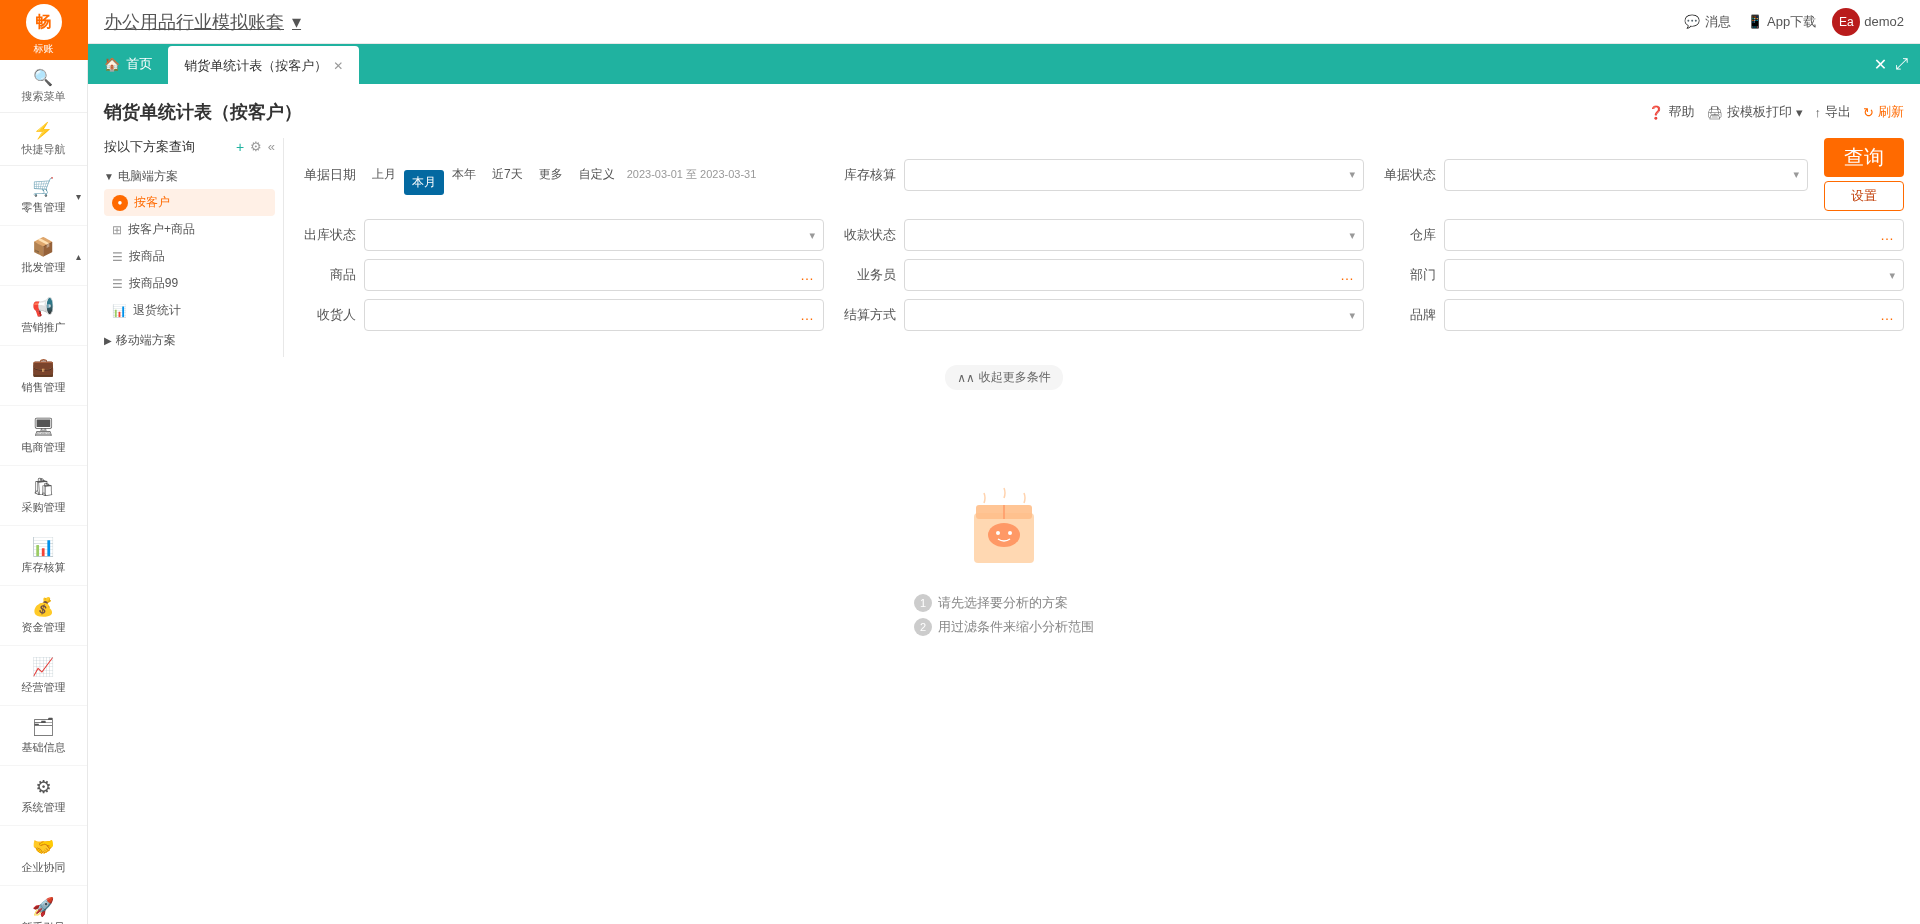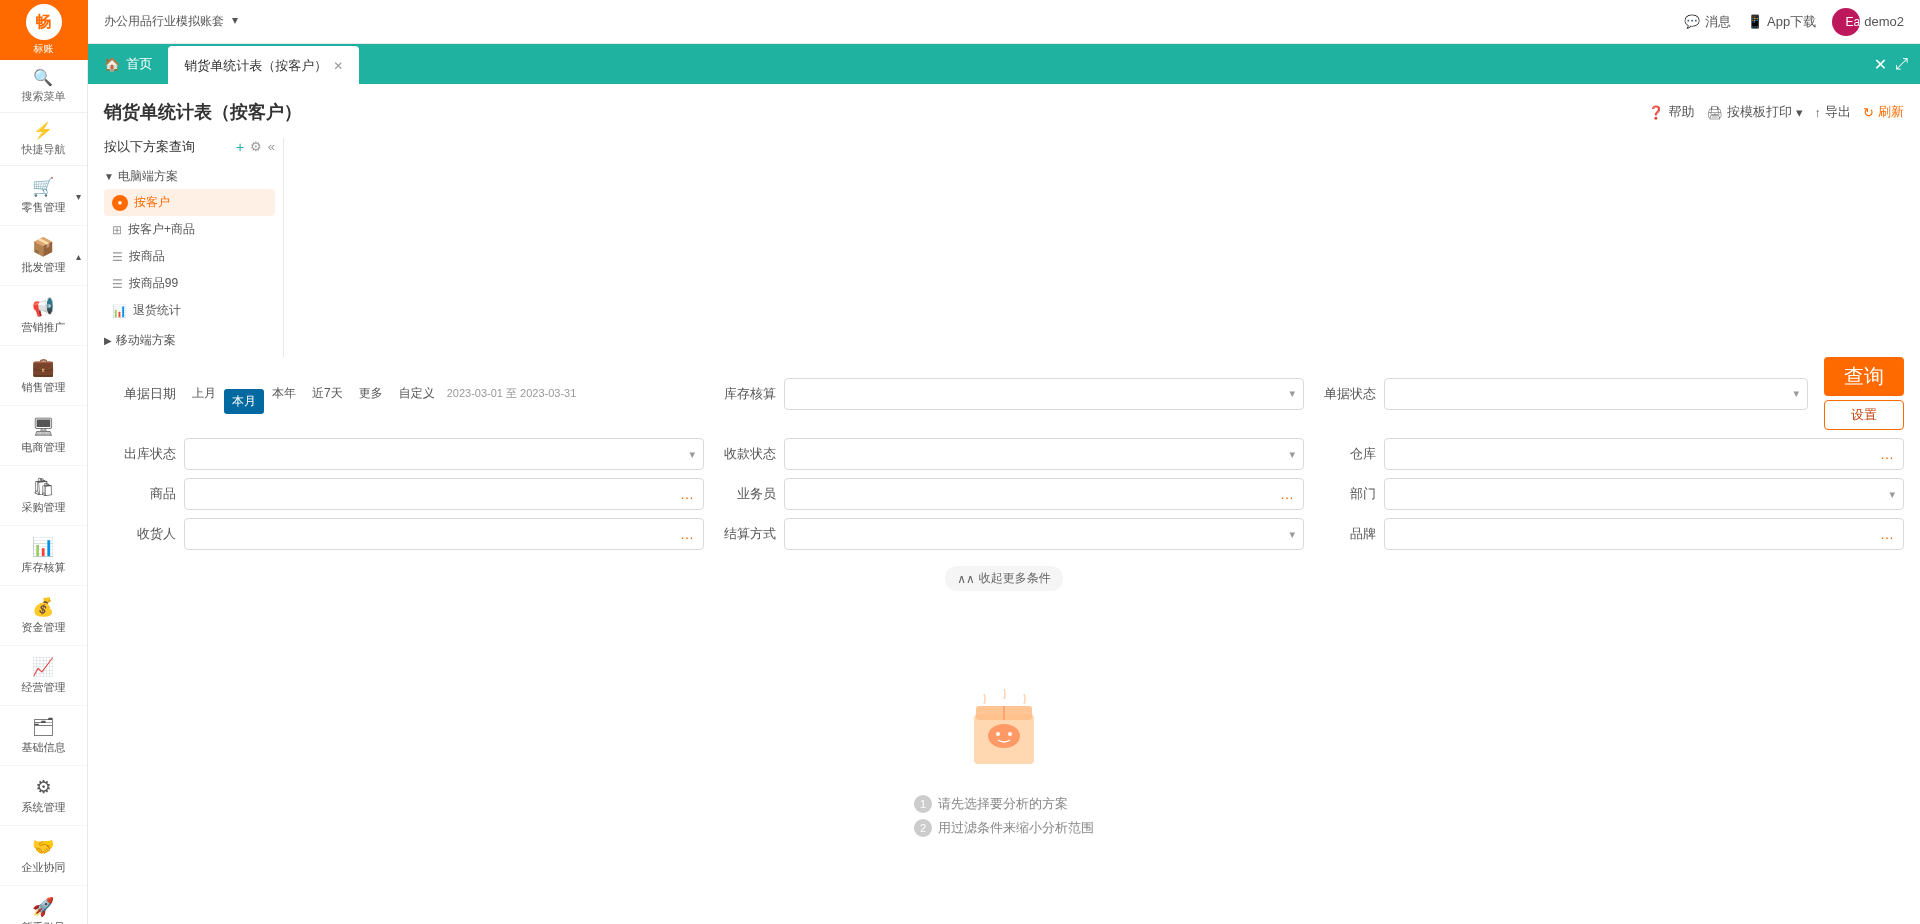--- a/index.html
+++ b/index.html
@@ -16,24 +16,24 @@
     .sidebar-nav { width: 100%; display: flex; flex-direction: column; align-items: center; overflow-y: auto; flex: 1; }
     .sidebar-nav-item { width: 100%; display: flex; flex-direction: column; align-items: center; justify-content: center; padding: 10px 4px; cursor: pointer; font-size: 11px; color: #555; border-bottom: 1px solid #f5f5f5; position: relative; }
     .sidebar-nav-item .nav-icon { font-size: 18px; margin-bottom: 2px; }
     .sidebar-nav-item .arrow { position: absolute; right: 6px; top: 50%; transform: translateY(-50%); font-size: 10px; }
 
     
     .main { flex: 1; display: flex; flex-direction: column; overflow: hidden; }
 
     
     .top-header { height: 44px; background: #fff; display: flex; align-items: center; justify-content: space-between; padding: 0 16px; border-bottom: 1px solid #e8e8e8; flex-shrink: 0; }
-    .top-header-left { display: flex; gap: 8px; font-size: 12px; color: #555; }
+    .top-header-left { display: flex; align-items: center; gap: 8px; font-size: 18px; color: #555; text-decoration: underline; }
     .top-header-right { display: flex; align-items: center; gap: 16px; font-size: 13px; color: #555; }
     .top-header-right .header-btn { display: flex; align-items: center; gap: 4px; cursor: pointer; }
-    .user-avatar { width: 28px; height: 28px; border-radius: 50%; background: #be185d; display: flex; align-items: center; justify-content: flex-end; color: #fff; font-size: 12px; }
+    .user-avatar { width: 28px; height: 28px; border-radius: 50%; background: #b91c1c; display: flex; align-items: center; justify-content: center; color: #fff; font-size: 12px; }
 
     
     .tabs-bar { height: 40px; background: #20b2a0; display: flex; align-items: center; padding: 0 0; flex-shrink: 0; }
     .tab-item { height: 40px; display: flex; align-items: center; padding: 0 16px; cursor: pointer; font-size: 13px; color: rgba(255,255,255,0.8); gap: 6px; }
     .tab-item.active { background: #fff; color: #333; border-radius: 4px 4px 0 0; margin-top: 4px; }
     .tab-item .tab-close { font-size: 12px; color: #999; cursor: pointer; }
     .tab-home { color: #fff; }
 
     
     .content { flex: 1; overflow-y: auto; background: #f5f5f5; }
@@ -41,21 +41,21 @@
 
     
     .page-title-row { display: flex; align-items: center; justify-content: space-between; margin-bottom: 14px; }
     .page-title { font-size: 18px; font-weight: 600; color: #333; }
     .page-actions { display: flex; align-items: center; gap: 12px; font-size: 13px; color: #555; }
     .page-actions .action-btn { display: flex; align-items: center; gap: 4px; cursor: pointer; }
     .page-actions .export-btn { display: flex; align-items: center; gap: 4px; cursor: pointer; }
     .page-actions .refresh-btn { display: flex; align-items: center; gap: 4px; cursor: pointer; color: #ff6a00; }
 
     
-    .content-layout { display: flex; gap: 0; flex-direction: column; }
+    .content-layout { display: flex; gap: 0; }
     .scheme-panel { width: 180px; flex-shrink: 0; border-right: 1px solid #e8e8e8; padding-right: 8px; }
     .scheme-panel-header { display: flex; align-items: center; justify-content: space-between; margin-bottom: 8px; font-size: 13px; color: #333; }
     .scheme-panel-header .header-title { font-weight: 500; }
     .scheme-panel-header .header-icons { display: flex; gap: 6px; color: #999; cursor: pointer; }
     .scheme-group { margin-bottom: 4px; }
     .scheme-group-title { display: flex; align-items: center; gap: 4px; font-size: 12px; color: #555; padding: 4px 0; cursor: pointer; }
     .scheme-group-title .triangle { font-size: 10px; }
     .scheme-item { display: flex; align-items: center; gap: 6px; padding: 5px 8px; cursor: pointer; font-size: 12px; color: #555; border-radius: 4px; }
     .scheme-item.active { background: #fff0e6; color: #ff6a00; font-weight: 500; }
     .scheme-item .item-icon { width: 16px; height: 16px; border-radius: 50%; background: #ff6a00; display: flex; align-items: center; justify-content: center; }

